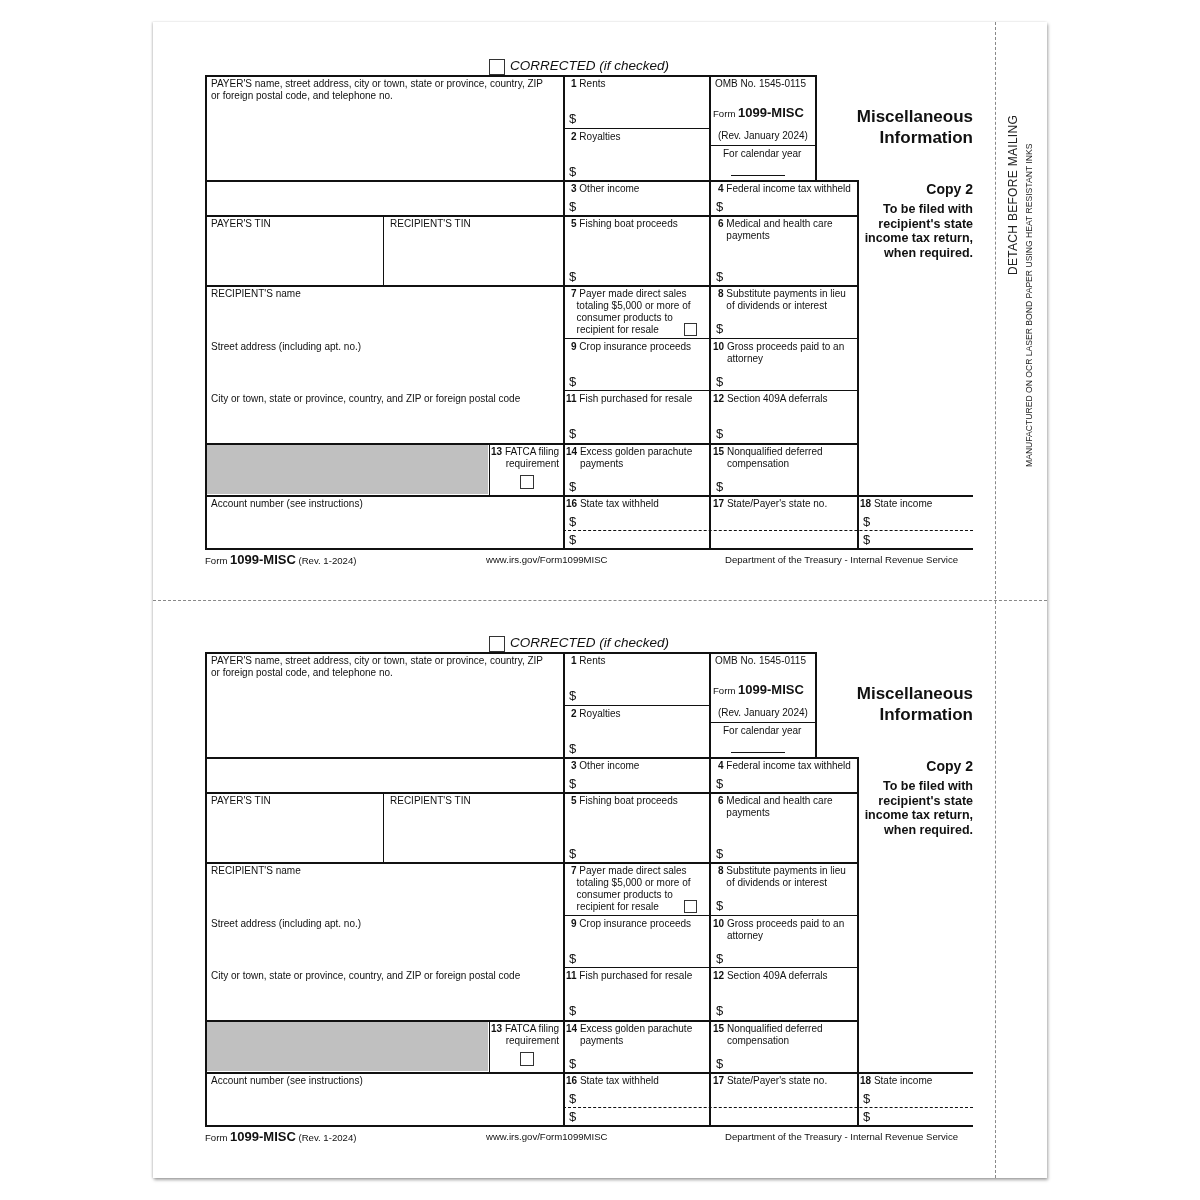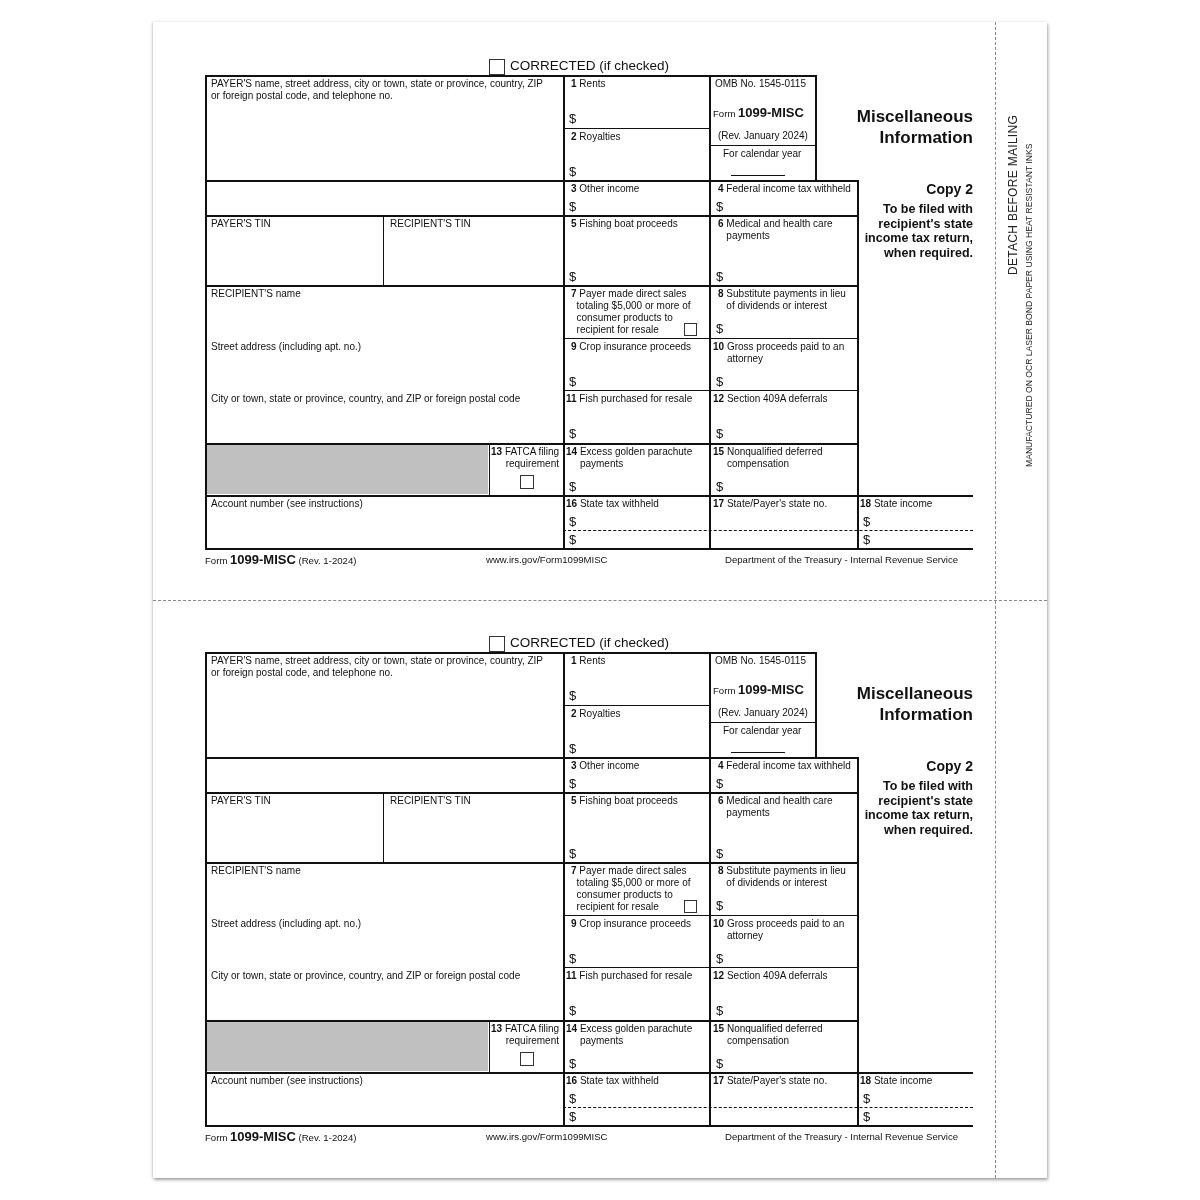--- a/index.html
+++ b/index.html
@@ -15,21 +15,21 @@
   .abs { position:absolute; }
   .line-h { position:absolute; height:0; border-top:1px solid #111; }
   .line-hb { position:absolute; height:0; border-top:2px solid #111; }
   .line-v { position:absolute; width:0; border-left:1px solid #111; }
   .line-vb { position:absolute; width:0; border-left:2px solid #111; }
   .dash-h { position:absolute; height:0; border-top:1px dashed #111; }
   .lbl { position:absolute; font-size:10px; line-height:12px; color:#111; white-space:nowrap; }
   .lbl b { font-weight:bold; }
   .dollar { position:absolute; font-size:13px; color:#111; line-height:14px; }
   .chk { position:absolute; width:11px; height:11px; border:1px solid #333; background:#fff; }
-  .corrected { position:absolute; font-size:13.5px; color:#111; white-space:nowrap; }
+  .corrected { position:absolute; font-size:13.5px; color:#111; white-space:nowrap;font-style:italic; }
   .title { position:absolute; font-size:17px; font-weight:bold; text-align:right; line-height:21px; }
   .copy2 { position:absolute; font-size:14px; font-weight:bold; text-align:right; }
   .filed { position:absolute; font-size:12.5px; font-weight:bold; text-align:right; line-height:14.5px; }
   .shade { position:absolute; background:#c0c0c0; }
   .foot { position:absolute; font-size:9.6px; white-space:nowrap; }
   .foot .big { font-size:13px; font-weight:bold; }
   .formno { font-size:13px; font-weight:bold; }
 </style>
 </head>
 <body>

